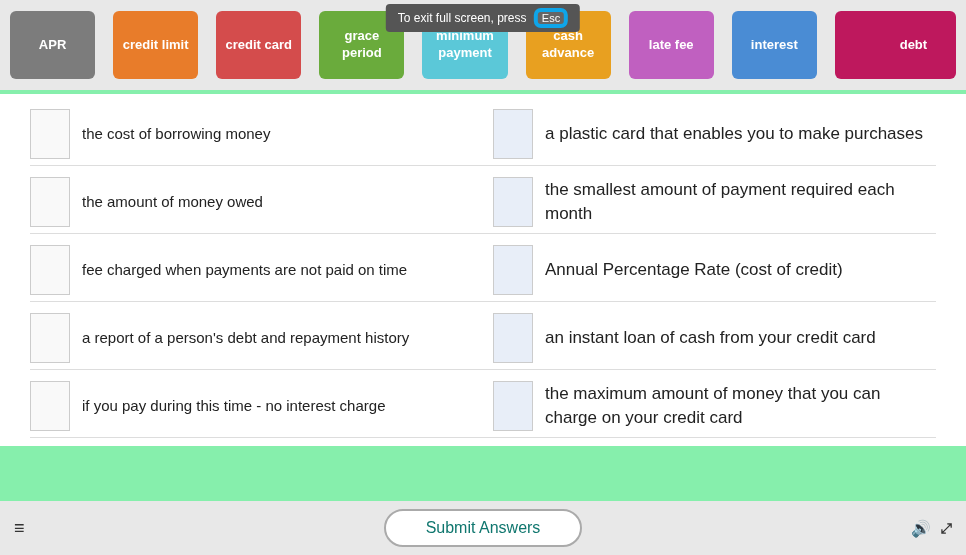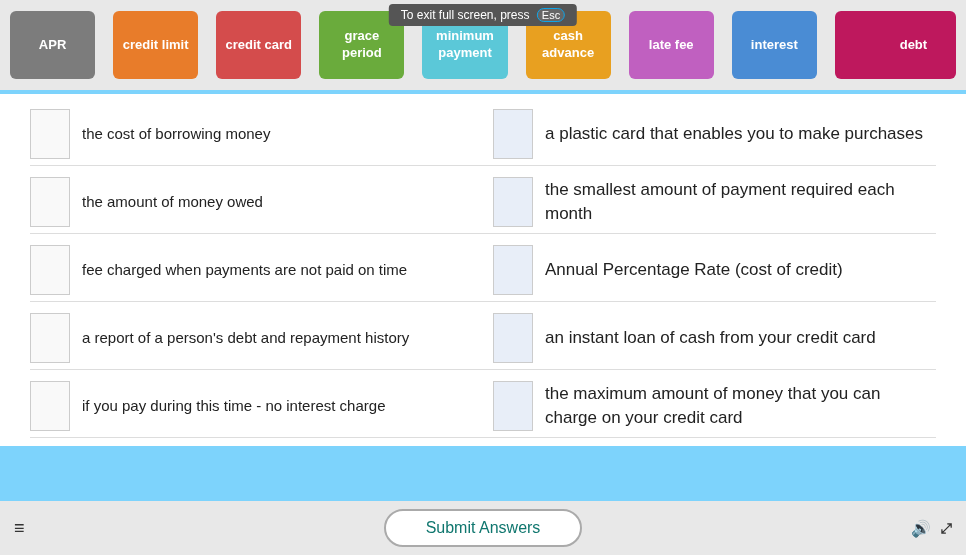--- a/index.html
+++ b/index.html
@@ -21,21 +21,21 @@
       background: #555;
       color: white;
       font-size: 12px;
       padding: 4px 12px;
       border-radius: 4px;
       z-index: 100;
       white-space: nowrap;
     }
     .tooltip-banner .esc-key {
       display: inline-block;
-      border: 1px solid #0ea5e9;
+      border: 4px solid #0ea5e9;
       border-radius: 7px;
       padding: 0 4px;
       font-size: 11px;
       background: #666;
       margin-left: 4px;
     }
 
     
     .vocab-row {
       display: flex;
@@ -165,21 +165,21 @@
     }
 
     .full-page {
       display: flex;
       flex-direction: column;
       height: 555px;
     }
 
     .content-area {
       flex: 1;
-      background: #7dd3fc;
+      background: #86efac;
       padding: 4px 0;
     }
   </style>
 </head>
 <body>
 
 <div class="full-page">
 
   <div class="tooltip-banner">
     <span>To exit full screen, press</span>

